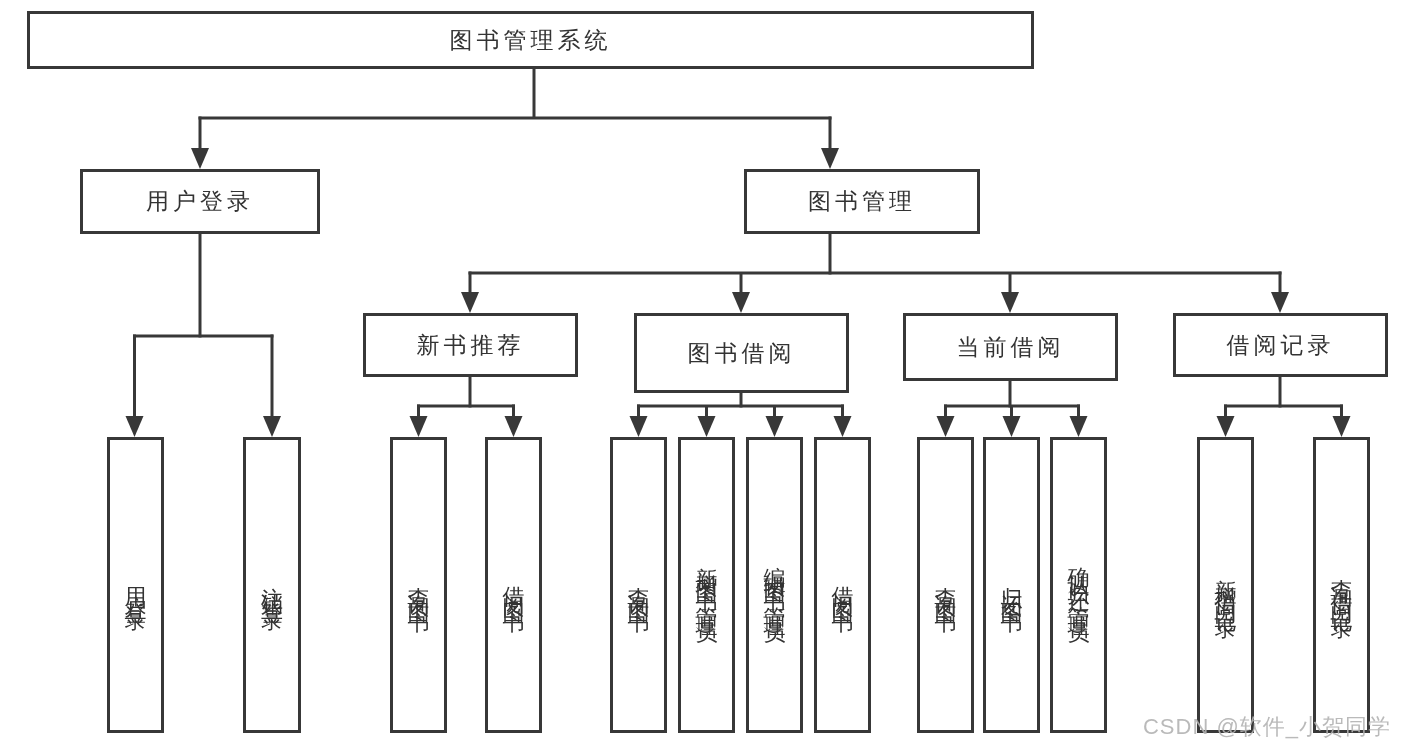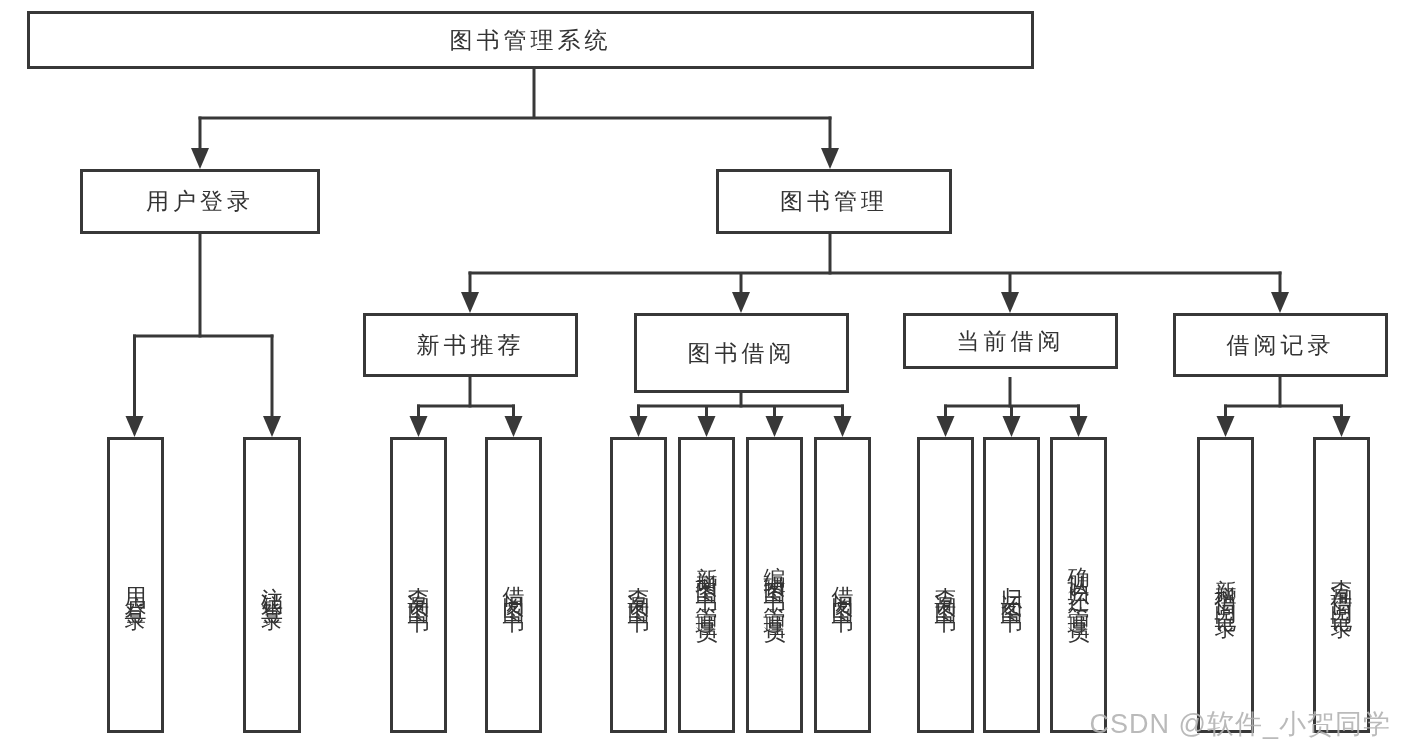--- a/index.html
+++ b/index.html
@@ -31,21 +31,21 @@
   .vbox {
     writing-mode: vertical-rl;
     font-size: 22px;
     letter-spacing: 8px;
     line-height: 1.1;
   }
   .watermark {
     position: absolute;
     right: 14px;
     bottom: 5px;
-    font-size: 27px;
+    font-size: 22px;
     letter-spacing: 1px;
     color: #b3b3b3;
     opacity: 0.9;
     white-space: nowrap;
   }
 </style>
 </head>
 <body>
 
 <div class="canvas">
@@ -110,25 +110,25 @@
         <line x1="1224" y1="406" x2="1343" y2="406"></line>
         <line x1="1225.5" y1="404.5" x2="1225.5" y2="432.5" marker-end="url(#ah)"></line>
         <line x1="1341.5" y1="404.5" x2="1341.5" y2="432.5" marker-end="url(#ah)"></line>
       </g>
     </g>
   </svg>
 
   <div class="box hbox" style="left:18px; top:11px; width:1007px; height:58px;margin-left:9px;">图书管理系统</div>
 
   <div class="box hbox" style="left:80px; top:169px; width:240px; height:65px;">用户登录</div>
-  <div class="box hbox" style="left:716px; top:169px; width:236px; height:65px;">图书管理</div>
+  <div class="box hbox" style="left:744px; top:169px; width:236px; height:65px;">图书管理</div>
 
   <div class="box hbox" style="left:363px; top:313px; width:215px; height:64px;">新书推荐</div>
   <div class="box hbox" style="left:634px; top:313px; width:215px; height:80px;">图书借阅</div>
-  <div class="box hbox" style="left:903px; top:313px; width:215px; height:56px;">当前借阅</div>
+  <div class="box hbox" style="left:903px; top:313px; width:215px; height:68px;">当前借阅</div>
   <div class="box hbox" style="left:1173px; top:313px; width:215px; height:64px;">借阅记录</div>
 
   <div class="box vbox" style="left:107px; top:437px; width:57px; height:296px;">用户登录</div>
   <div class="box vbox" style="left:243px; top:437px; width:58px; height:296px;">注销登录</div>
 
   <div class="box vbox" style="left:390px; top:437px; width:57px; height:296px;">查询图书</div>
   <div class="box vbox" style="left:485px; top:437px; width:57px; height:296px;">借阅图书</div>
 
   <div class="box vbox" style="left:610px; top:437px; width:57px; height:296px;">查询图书</div>
   <div class="box vbox" style="left:678px; top:437px; width:57px; height:296px;">新增图书（管理员）</div>

